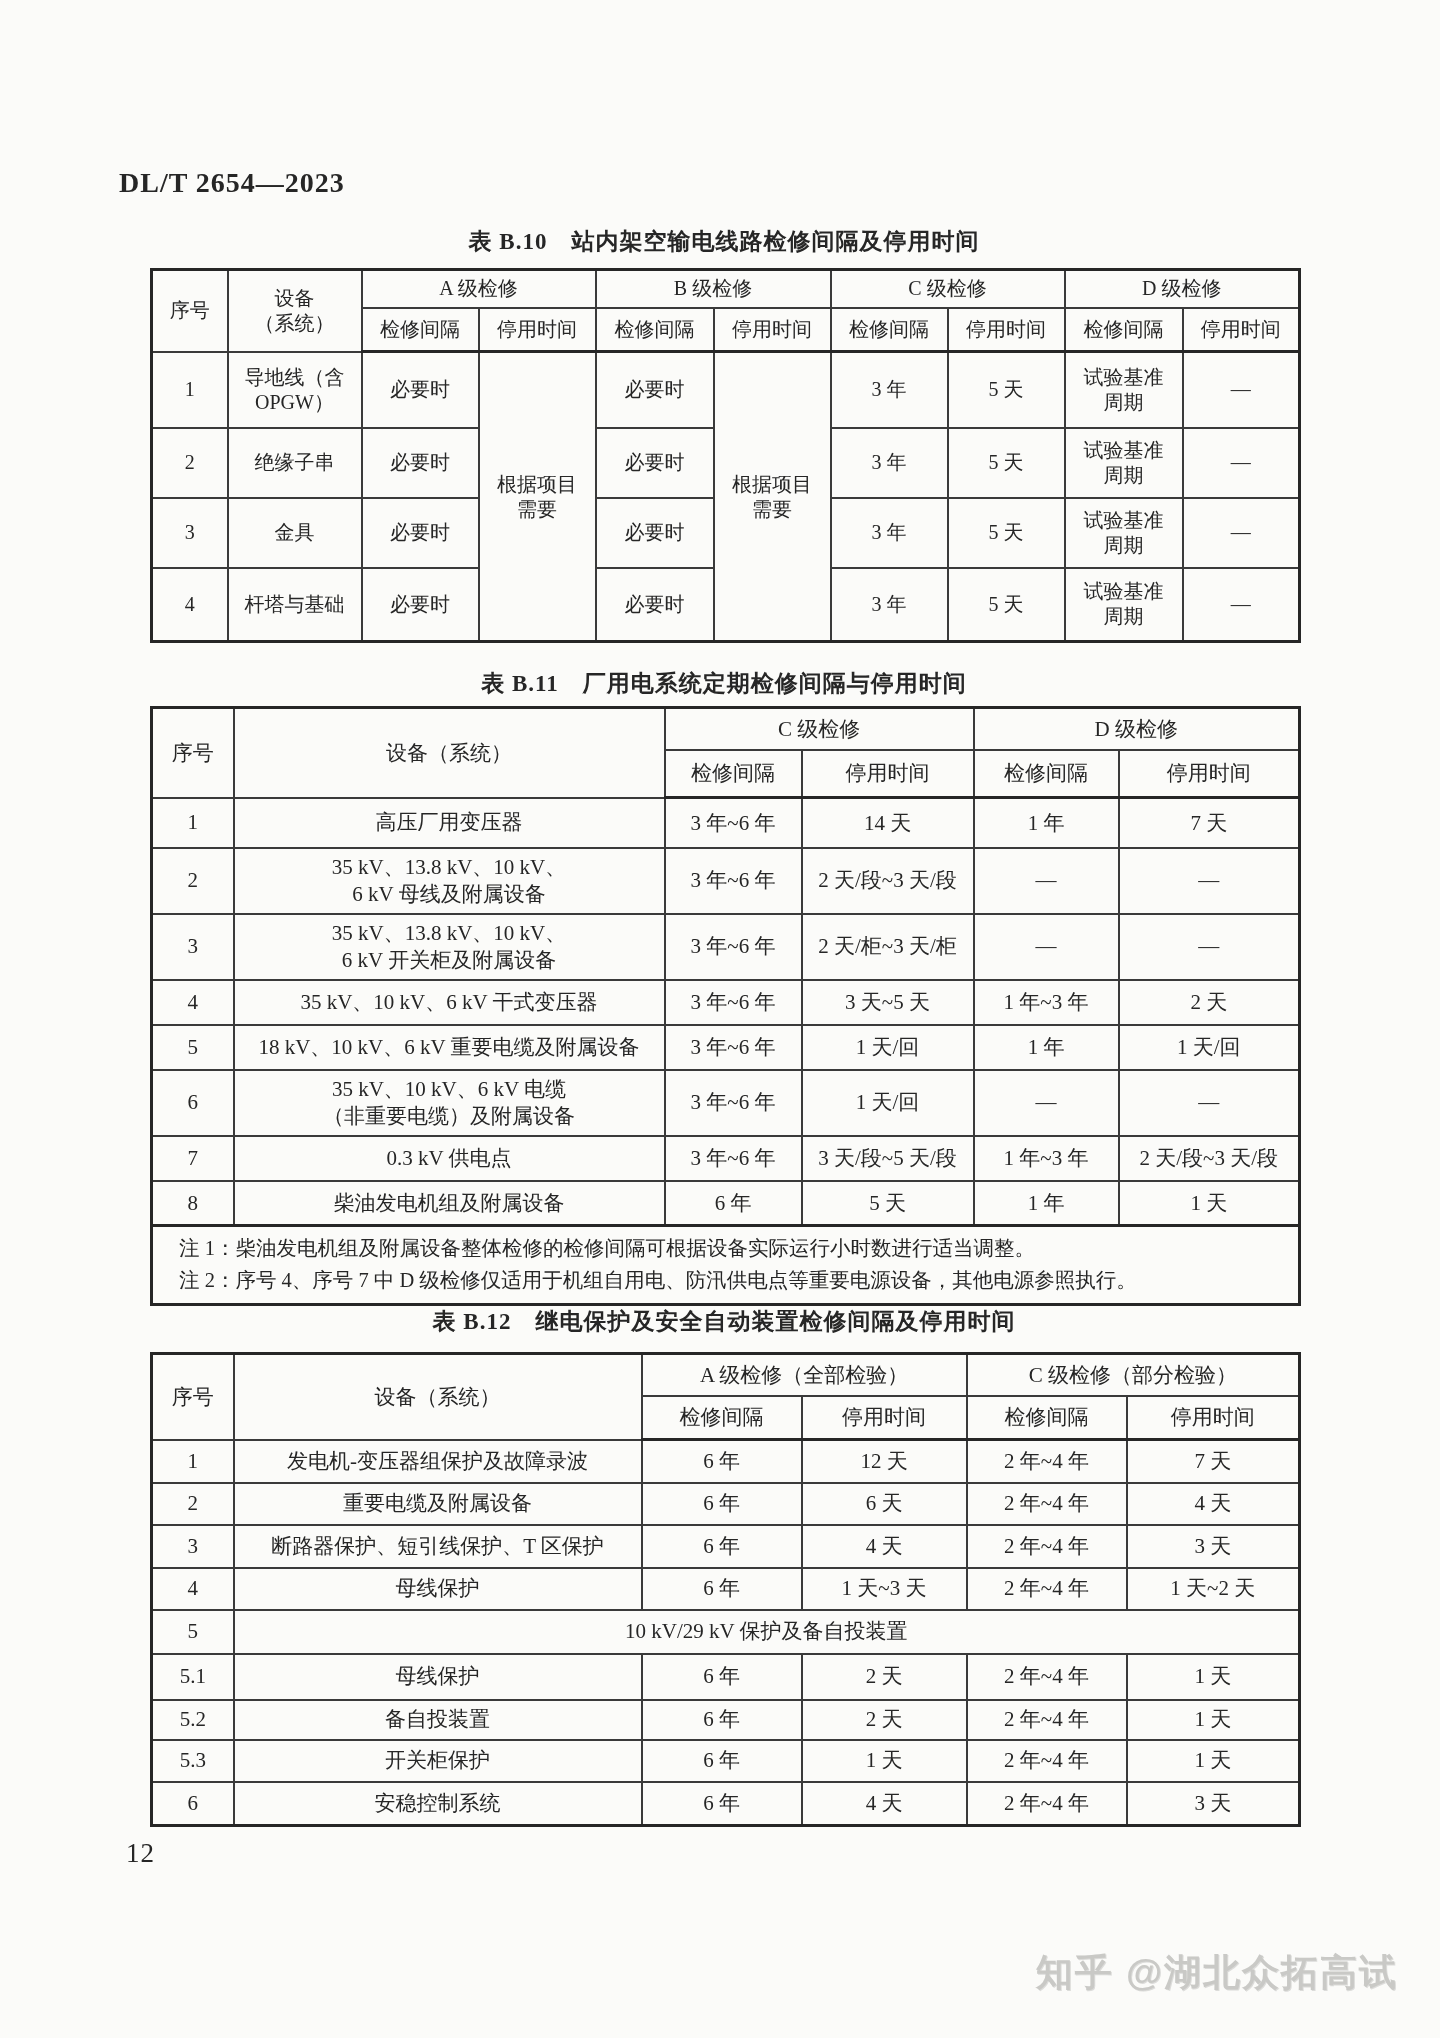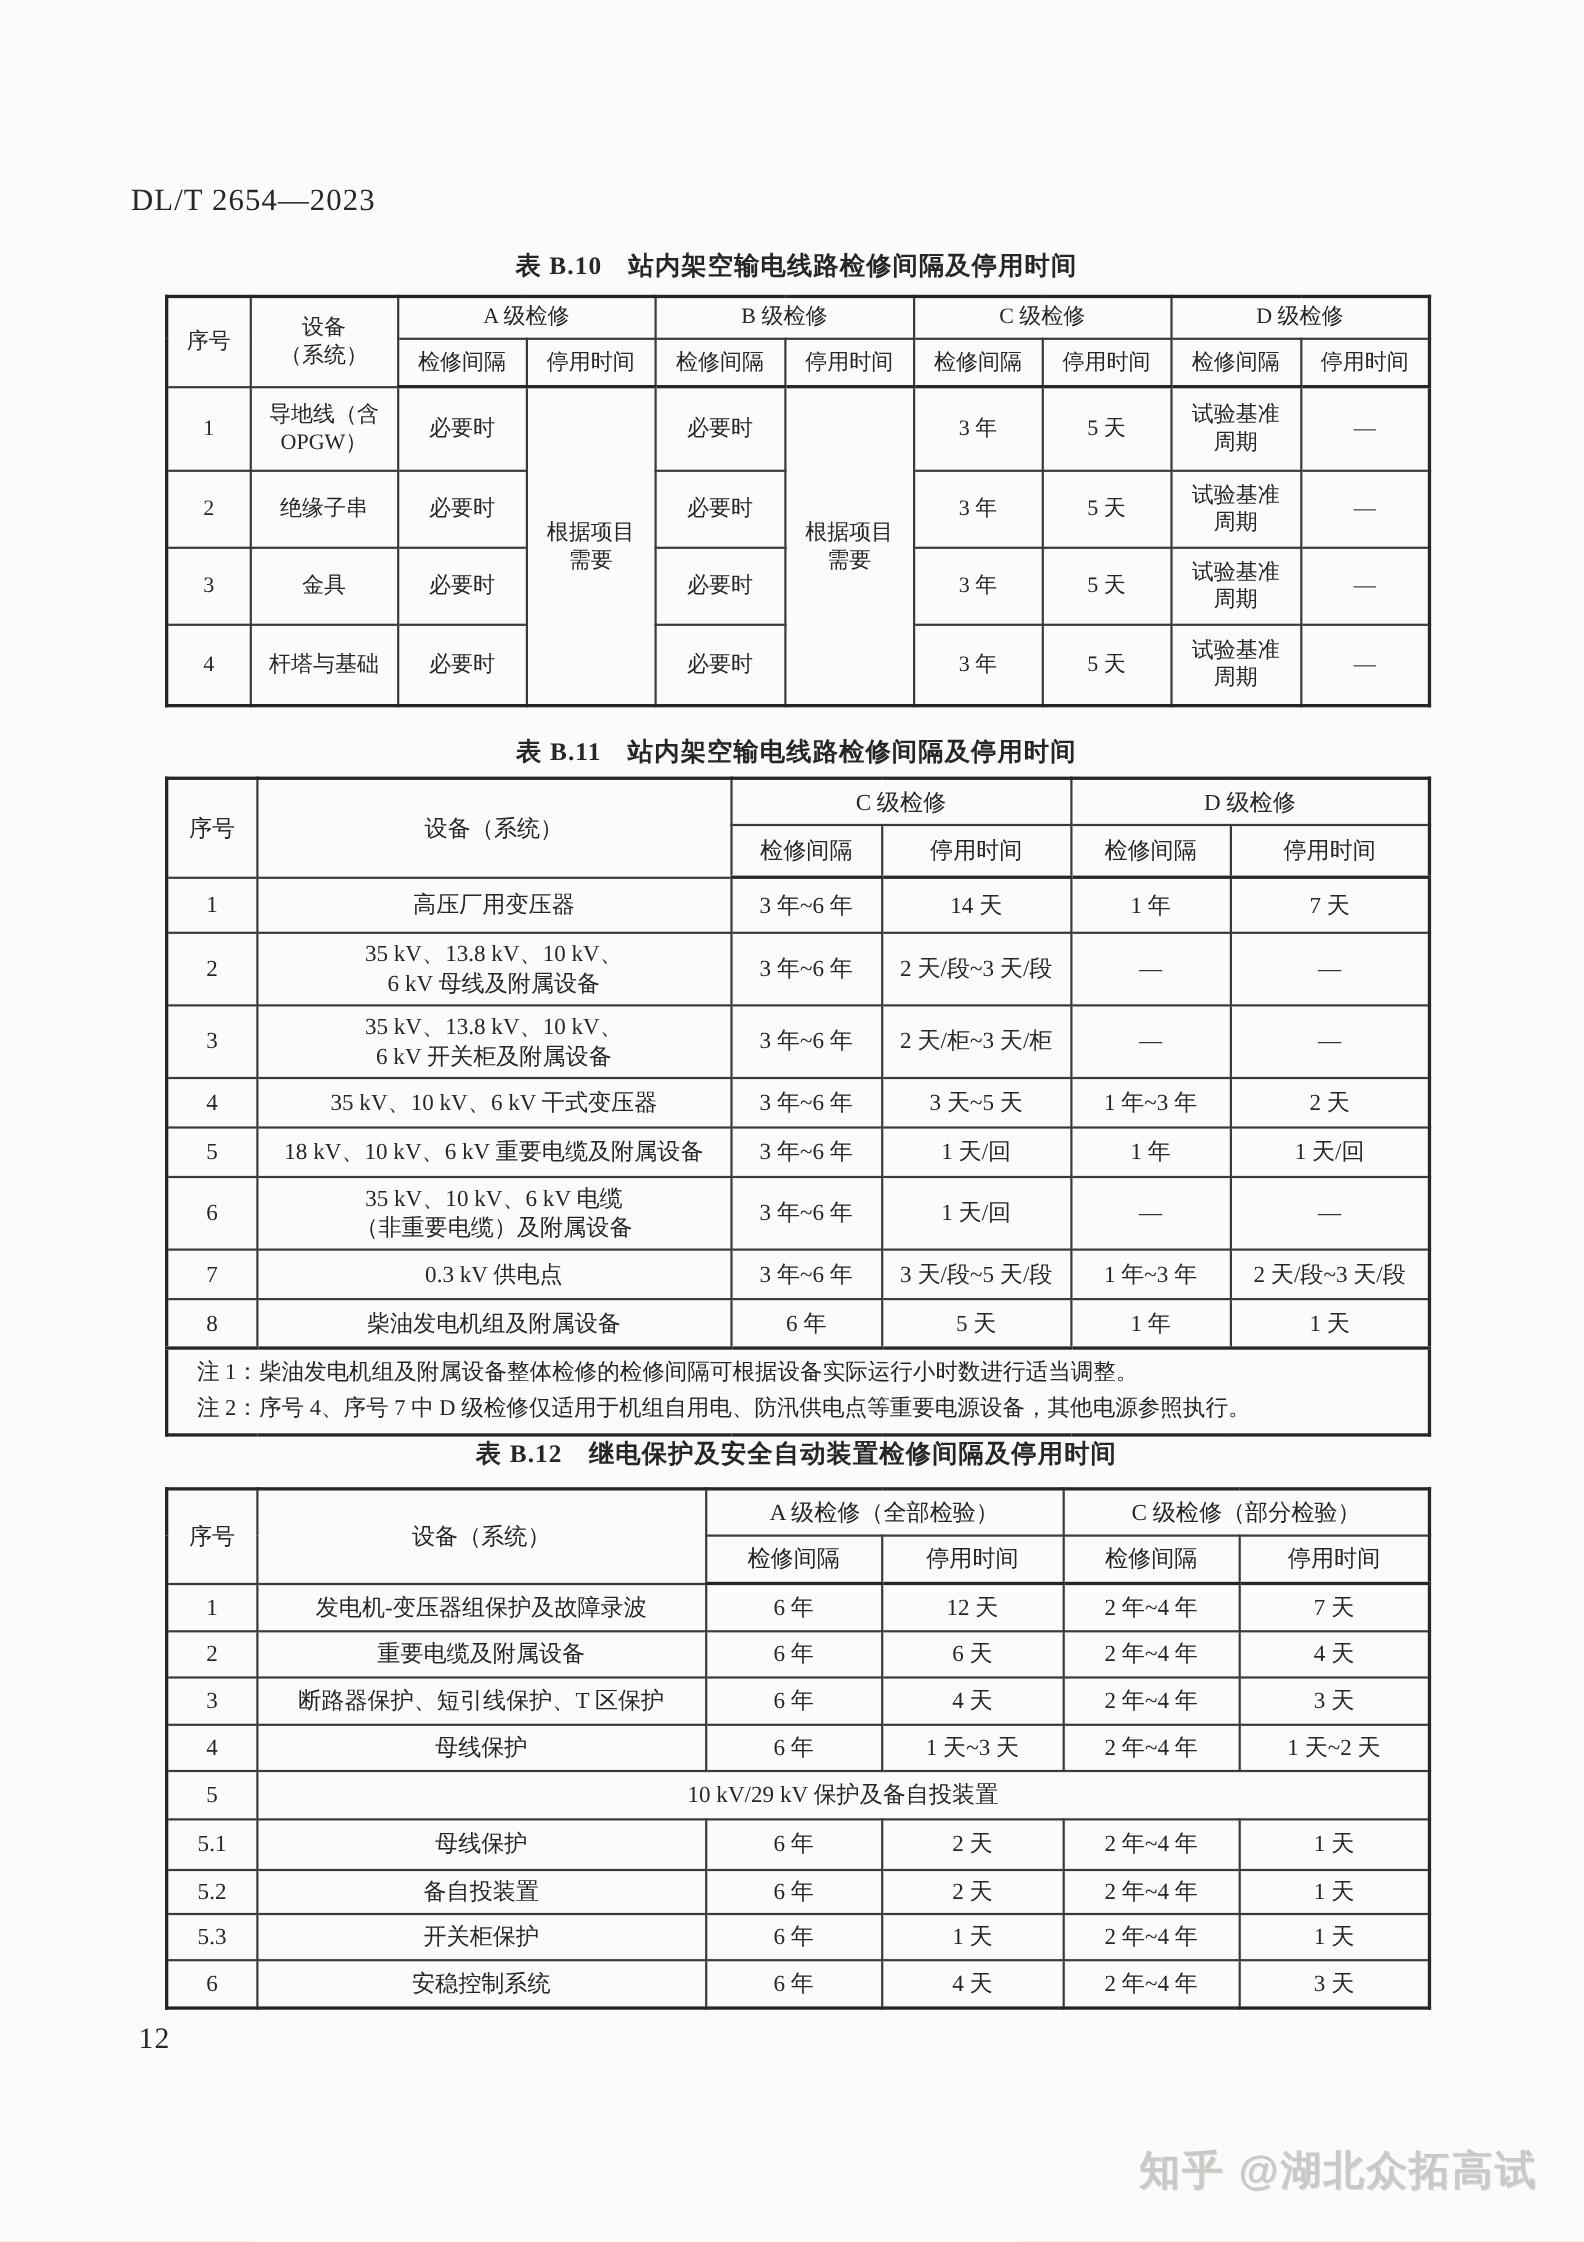--- a/index.html
+++ b/index.html
@@ -6,21 +6,21 @@
   .page{
     position:relative;
     width:1440px;height:2038px;
     background:#fbfbf9;
     font-family:"Liberation Serif","DejaVu Serif",serif;
     color:#262626;
     overflow:hidden;
   }
   .doc-code{
     position:absolute;left:119px;top:167px;
-    font-size:28px;font-weight:normal;letter-spacing:1px;
+    font-size:28px;font-weight:bold;letter-spacing:1px;
   }
   .tbl-title{
     position:absolute;left:150px;width:1148px;
     text-align:center;font-size:23px;font-weight:bold;letter-spacing:1px;
   }
   table.gbt{
     position:absolute;left:150px;width:1148px;
     border-collapse:collapse;table-layout:fixed;
     font-size:21px;line-height:1.25;
   }
@@ -141,21 +141,21 @@
         <td>必要时</td>
         <td>3 年</td>
         <td>5 天</td>
         <td>试验基准
 周期</td>
         <td>—</td>
       </tr>
     </tbody>
   </table>
 
-  <div class="tbl-title" style="top:668px;">表 B.11　站内架空输电线路检修间隔及停用时间</div>
+  <div class="tbl-title" style="top:668px;">表 B.11　厂用电系统定期检修间隔与停用时间</div>
 
   <table class="gbt" id="tb11" style="top:706px;">
     <colgroup>
       <col style="width:82px">
         <col style="width:431px">
       <col style="width:137px">
         <col style="width:172px">
       <col style="width:145px">
         <col style="width:181px">
     </colgroup>

